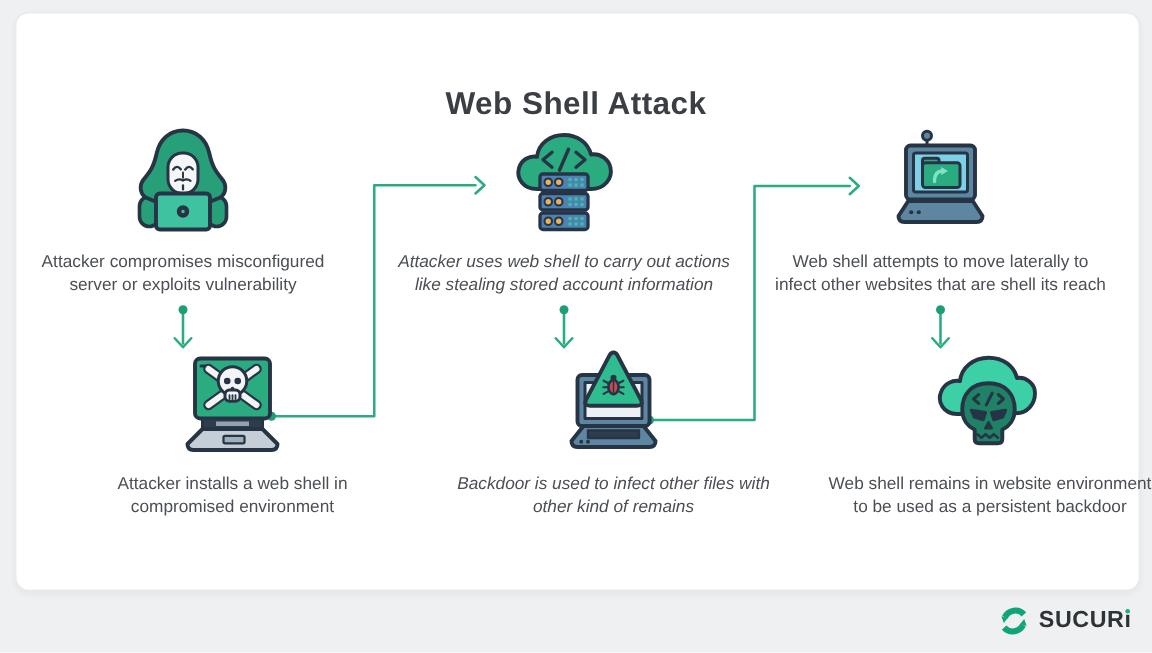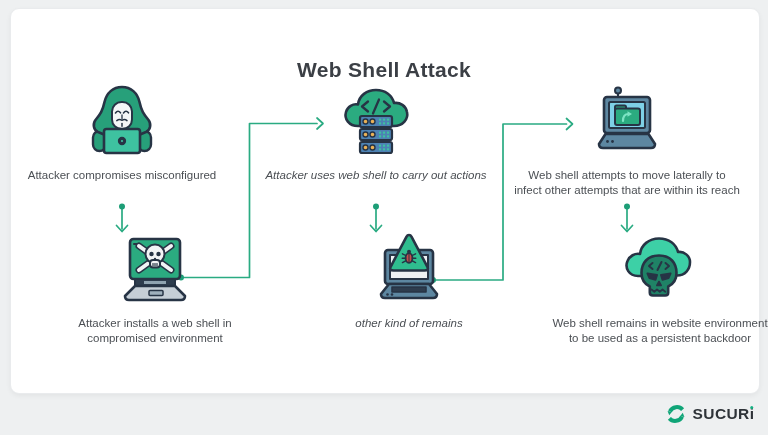--- a/index.html
+++ b/index.html
@@ -87,20 +87,21 @@
         <path d="M42.2,38.2 q2.6,-1.4 4.8,0.4" fill="none" stroke-width="1.5"></path>
         <path d="M42,41.5 v2.8" fill="none" stroke-width="1.5"></path>
         <rect x="24" y="47" width="36" height="24" rx="2.5" fill="#3ec2a0" stroke-width="2.6"></rect>
         <circle cx="42" cy="59" r="3.4" fill="#273445" stroke-width="1.5"></circle>
         <circle cx="42" cy="59" r="1.1" fill="#3ec2a0" stroke="none"></circle>
       </g>
     </svg>
   </div>
   <div class="caption">
     <span>Attacker compromises misconfigured</span>
+    <span>server or exploits vulnerability</span>
   </div>
 </div>
 
 <div class="cell c2 r1">
   <div class="iconbox">
     <svg width="84" height="84" viewBox="0 0 84 84">
       <g stroke="#273445" stroke-linejoin="round" stroke-linecap="round">
         <path d="M24,44 C15,44 10,37 12,30 C13.5,24.5 19,21.5 24,22.5 C25,13.5 33,8 42,8 C51,8 58,13 60,21 C66,20 72,24 73,30 C74.5,37 69,44 60,44 Z" fill="#2bab80" stroke-width="2.6"></path>
         <path d="M34,19.5 L28,24.5 L34,29.5" fill="none" stroke-width="2.3"></path>
         <path d="M50,19.5 L56,24.5 L50,29.5" fill="none" stroke-width="2.3"></path>
@@ -136,20 +137,21 @@
             <rect x="53" y="62.6" width="2.1" height="2.1"></rect>
           <rect x="45" y="66.3" width="2.1" height="2.1"></rect>
             <rect x="49" y="66.3" width="2.1" height="2.1"></rect>
             <rect x="53" y="66.3" width="2.1" height="2.1"></rect>
         </g>
       </g>
     </svg>
   </div>
   <div class="caption">
     <span>Attacker uses web shell to carry out actions</span>
+    <span>like stealing stored account information</span>
   </div>
 </div>
 
 <div class="cell c3 r1">
   <div class="iconbox">
     <svg width="84" height="84" viewBox="0 0 84 84">
       <g stroke="#273445" stroke-linejoin="round" stroke-linecap="round">
         <line x1="33" y1="11" x2="33" y2="25" stroke-width="2"></line>
         <circle cx="33" cy="8.5" r="3" fill="#5d87a1" stroke-width="2"></circle>
         <rect x="19" y="15" width="46" height="36" rx="3" fill="#5d87a1" stroke-width="2.6"></rect>
@@ -159,21 +161,21 @@
         <path d="M38,39 Q38,32 43.5,32" fill="none" stroke="#7ce3c3" stroke-width="2.2"></path>
         <path d="M42.5,29.3 L47,32 L42.5,34.7 Z" fill="#7ce3c3" stroke="none"></path>
         <path d="M14,62 L20.5,52 L63.5,52 L70,62 Q70,66 66,66 L18,66 Q14,66 14,62 Z" fill="#5d87a1" stroke-width="2.6"></path>
         <circle cx="22.5" cy="59.5" r="1.4" fill="#273445" stroke="none"></circle>
         <circle cx="27.5" cy="59.5" r="1.4" fill="#273445" stroke="none"></circle>
       </g>
     </svg>
   </div>
   <div class="caption">
     <span>Web shell attempts to move laterally to</span>
-    <span>infect other attempts that are within its reach</span>
+    <span>infect other websites that are shell its reach</span>
   </div>
 </div>
 
 <div class="cell c1 r2">
   <div class="iconbox">
     <svg width="84" height="84" viewBox="0 0 84 84">
       <g stroke="#273445" stroke-linejoin="round" stroke-linecap="round">
         <rect x="17" y="9" width="50" height="40" rx="3.5" fill="#2bab80" stroke-width="2.6"></rect>
         <line x1="21" y1="14" x2="25.5" y2="14" stroke-width="2"></line>
         <g>
@@ -224,20 +226,21 @@
         <line x1="45.3" y1="28.2" x2="48.8" y2="28.2" stroke-width="1.4"></line>
         <line x1="45.3" y1="30.8" x2="48.6" y2="32.6" stroke-width="1.4"></line>
         <path d="M14,64 L22,54 L62,54 L70,64 Q70,68 66,68 L18,68 Q14,68 14,64 Z" fill="#5d87a1" stroke-width="2.6"></path>
         <rect x="25" y="57" width="34" height="5" fill="#2e3d4e" stroke-width="1.6"></rect>
         <circle cx="20.5" cy="64.5" r="1.3" fill="#273445" stroke="none"></circle>
         <circle cx="25" cy="64.5" r="1.3" fill="#273445" stroke="none"></circle>
       </g>
     </svg>
   </div>
   <div class="caption">
+    <span>Backdoor is used to infect other files with</span>
     <span>other kind of remains</span>
   </div>
 </div>
 
 <div class="cell c3 r2">
   <div class="iconbox">
     <svg width="84" height="84" viewBox="0 0 84 84">
       <g stroke="#273445" stroke-linejoin="round" stroke-linecap="round">
         <path d="M20,46 C11,46 6.5,38 9.5,31 C11.5,26 17,23 22,24 C23,15 31,8.5 41,8.5 C51,8.5 58,14 60,22 C66,21 72,26 72,32 C72,39.5 67,45.5 59,45.5 Z" fill="#3dd0a6" stroke-width="2.6"></path>
         <path d="M41,25.5 C29.5,25.5 23.5,33 23.5,43 C23.5,50 27.5,54.5 31.8,56.5 L31.8,62.5 Q31.8,65.5 34.8,65.5 L47.2,65.5 Q50.2,65.5 50.2,62.5 L50.2,56.5 C54.5,54.5 58.5,50 58.5,43 C58.5,33 52.5,25.5 41,25.5 Z" fill="#1f8266" stroke-width="2.6"></path>

